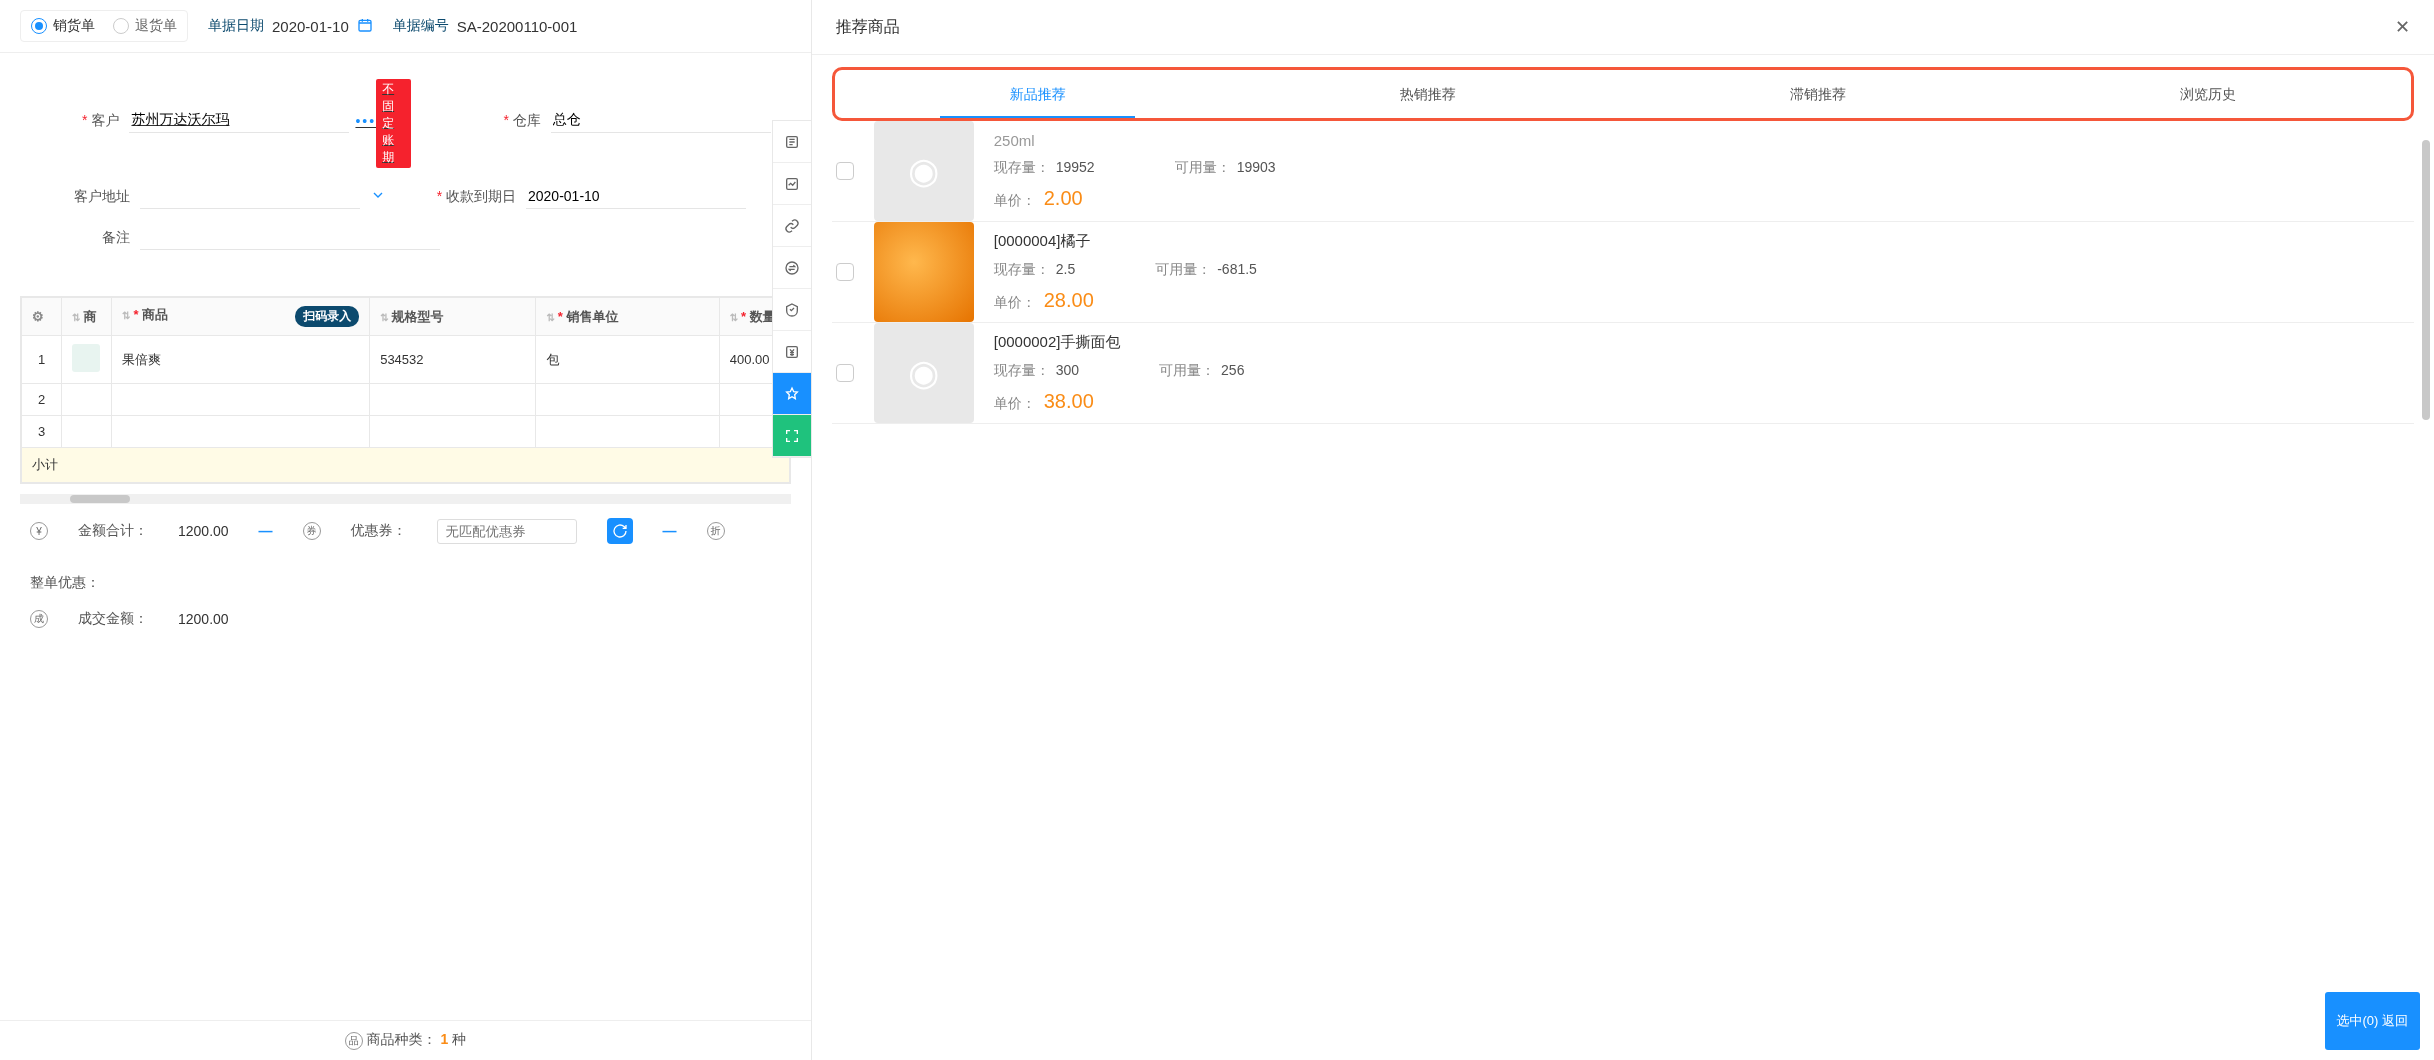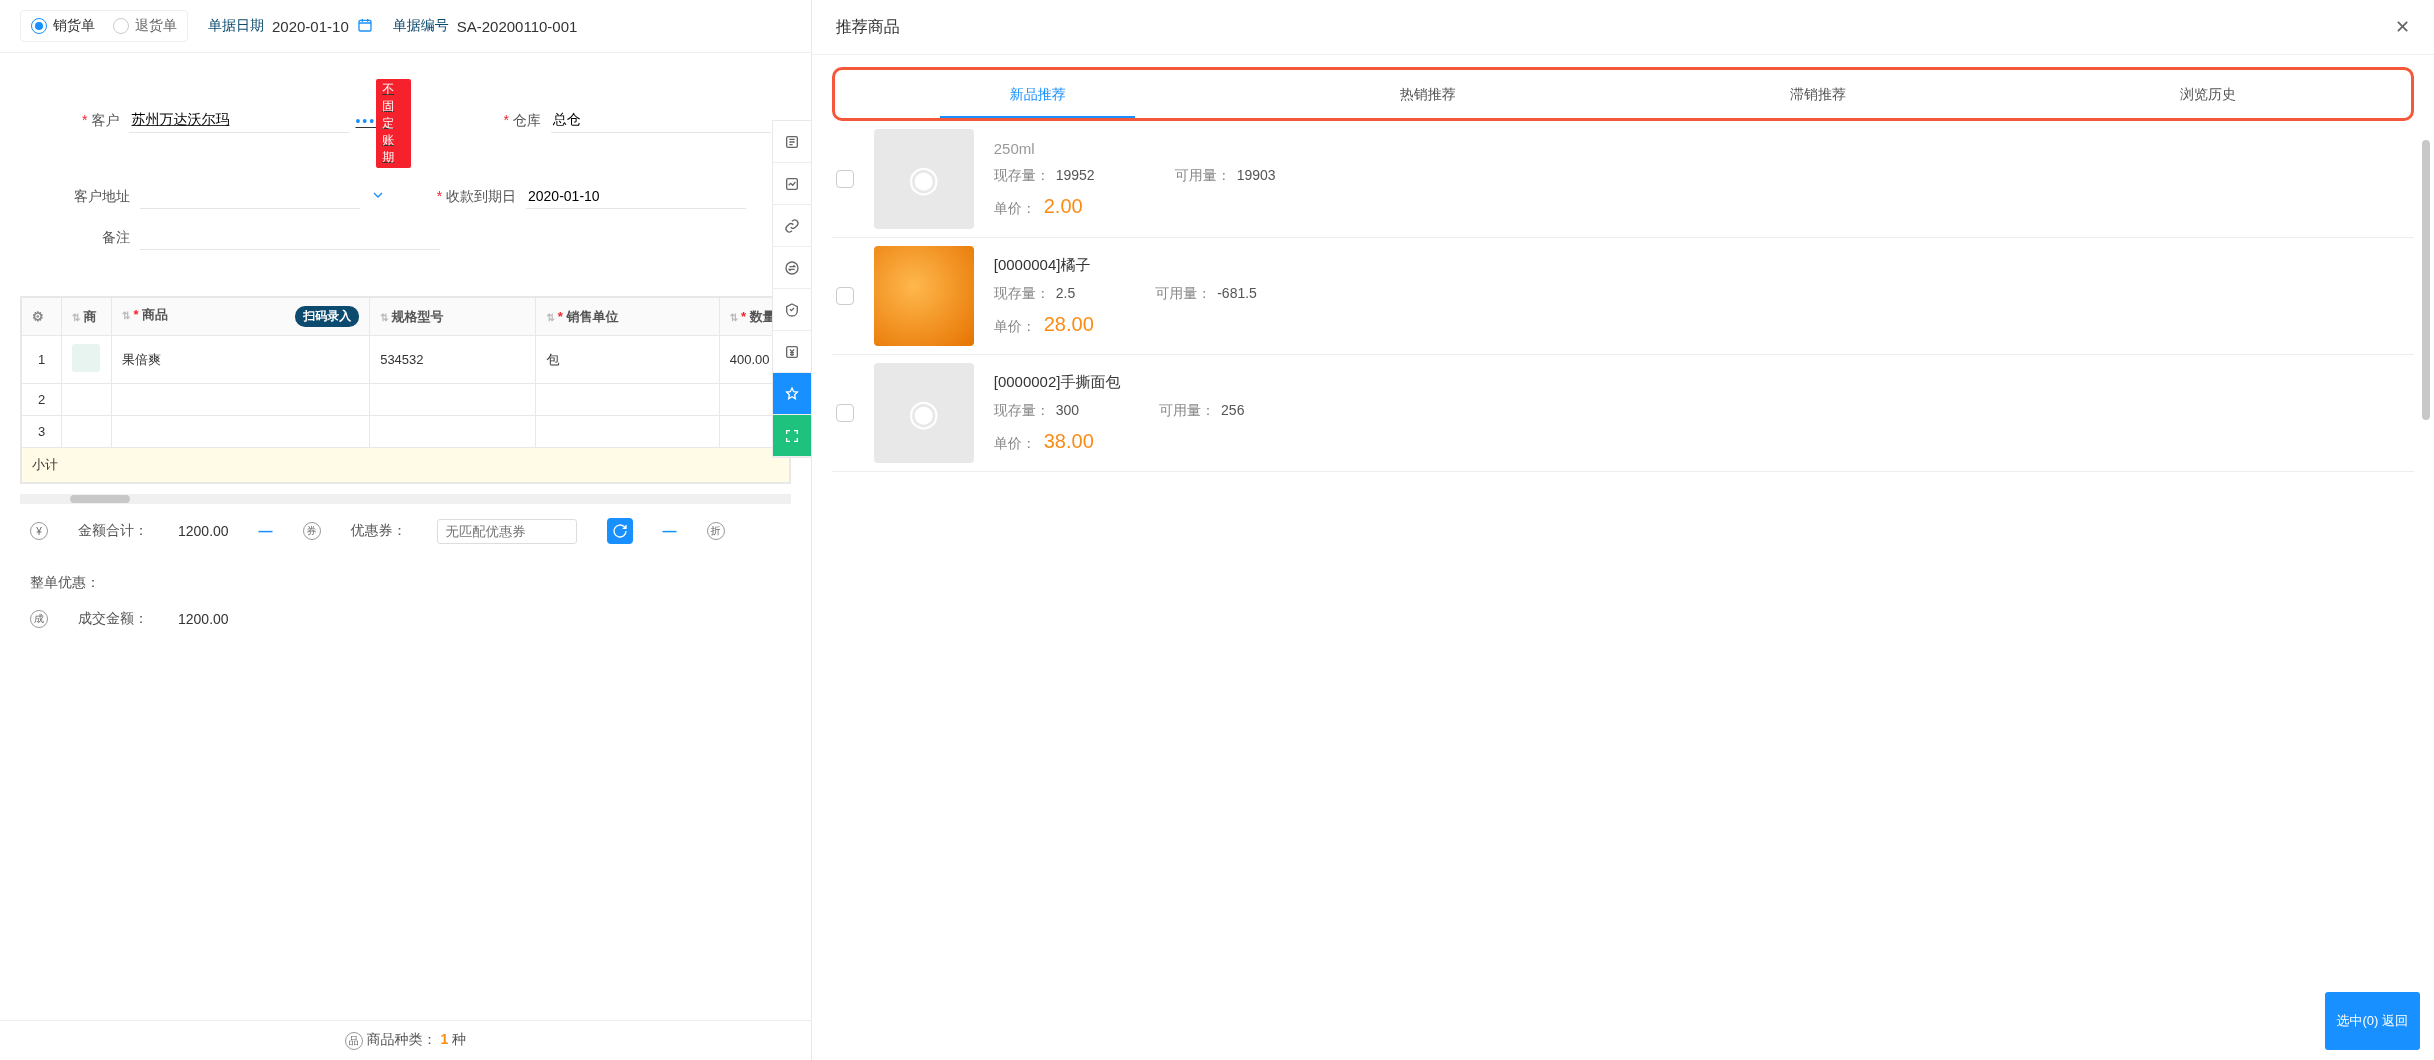--- a/index.html
+++ b/index.html
@@ -51,21 +51,21 @@
 .side-tools .tool.expand { background:#1fc27d; color:#fff; }
 .panel-header { display:flex; align-items:center; justify-content:space-between; padding:16px 24px; border-bottom:1px solid #eee; }
 .panel-title { font-size:16px; font-weight:500; }
 .close-x { font-size:18px; color:#666; cursor:pointer; }
 .panel-tabs-wrap { padding: 12px 20px 0; }
 .panel-tabs { display:flex; border:3px solid #f5573a; border-radius:10px; padding:6px 8px 0; gap:0; }
 .panel-tab { flex:1; text-align:center; padding:10px 0 14px; color:#555; cursor:pointer; position:relative; }
 .panel-tab.active { color:#1890ff; }
 .panel-tab.active::after { content:""; position:absolute; left:25%; right:25%; bottom:0; height:2px; background:#1890ff; }
 .rec-list { flex:1; overflow-y:auto; padding: 0 20px; }
-.rec-item { display:flex; align-items:center; gap:20px; padding:8px 4px; border-bottom:1px solid #eee; }
+.rec-item { display:flex; align-items:center; gap:20px; padding:0 4px; border-bottom:1px solid #eee; }
 .rec-check { width:18px; height:18px; border:1px solid #ccc; border-radius:4px; flex-shrink:0; }
 .rec-img { width:100px; height:100px; background:#e8e8e8; border-radius:4px; flex-shrink:0; display:flex; align-items:center; justify-content:center; color:#fff; font-size:36px; }
 .rec-img.orange { background: radial-gradient(circle at 40% 40%, #ffb84d, #e67300); }
 .rec-info { flex:1; display:flex; flex-direction:column; gap:10px; }
 .rec-name { color:#333; font-size:15px; }
 .rec-stats { display:flex; gap:80px; }
 .rec-stat { color:#555; }
 .rec-stat .slbl { color:#888; margin-right:6px; }
 .rec-price { color:#888; }
 .rec-price .pval { color:#fa8c16; font-size:20px; font-weight:500; margin-left:8px; }

